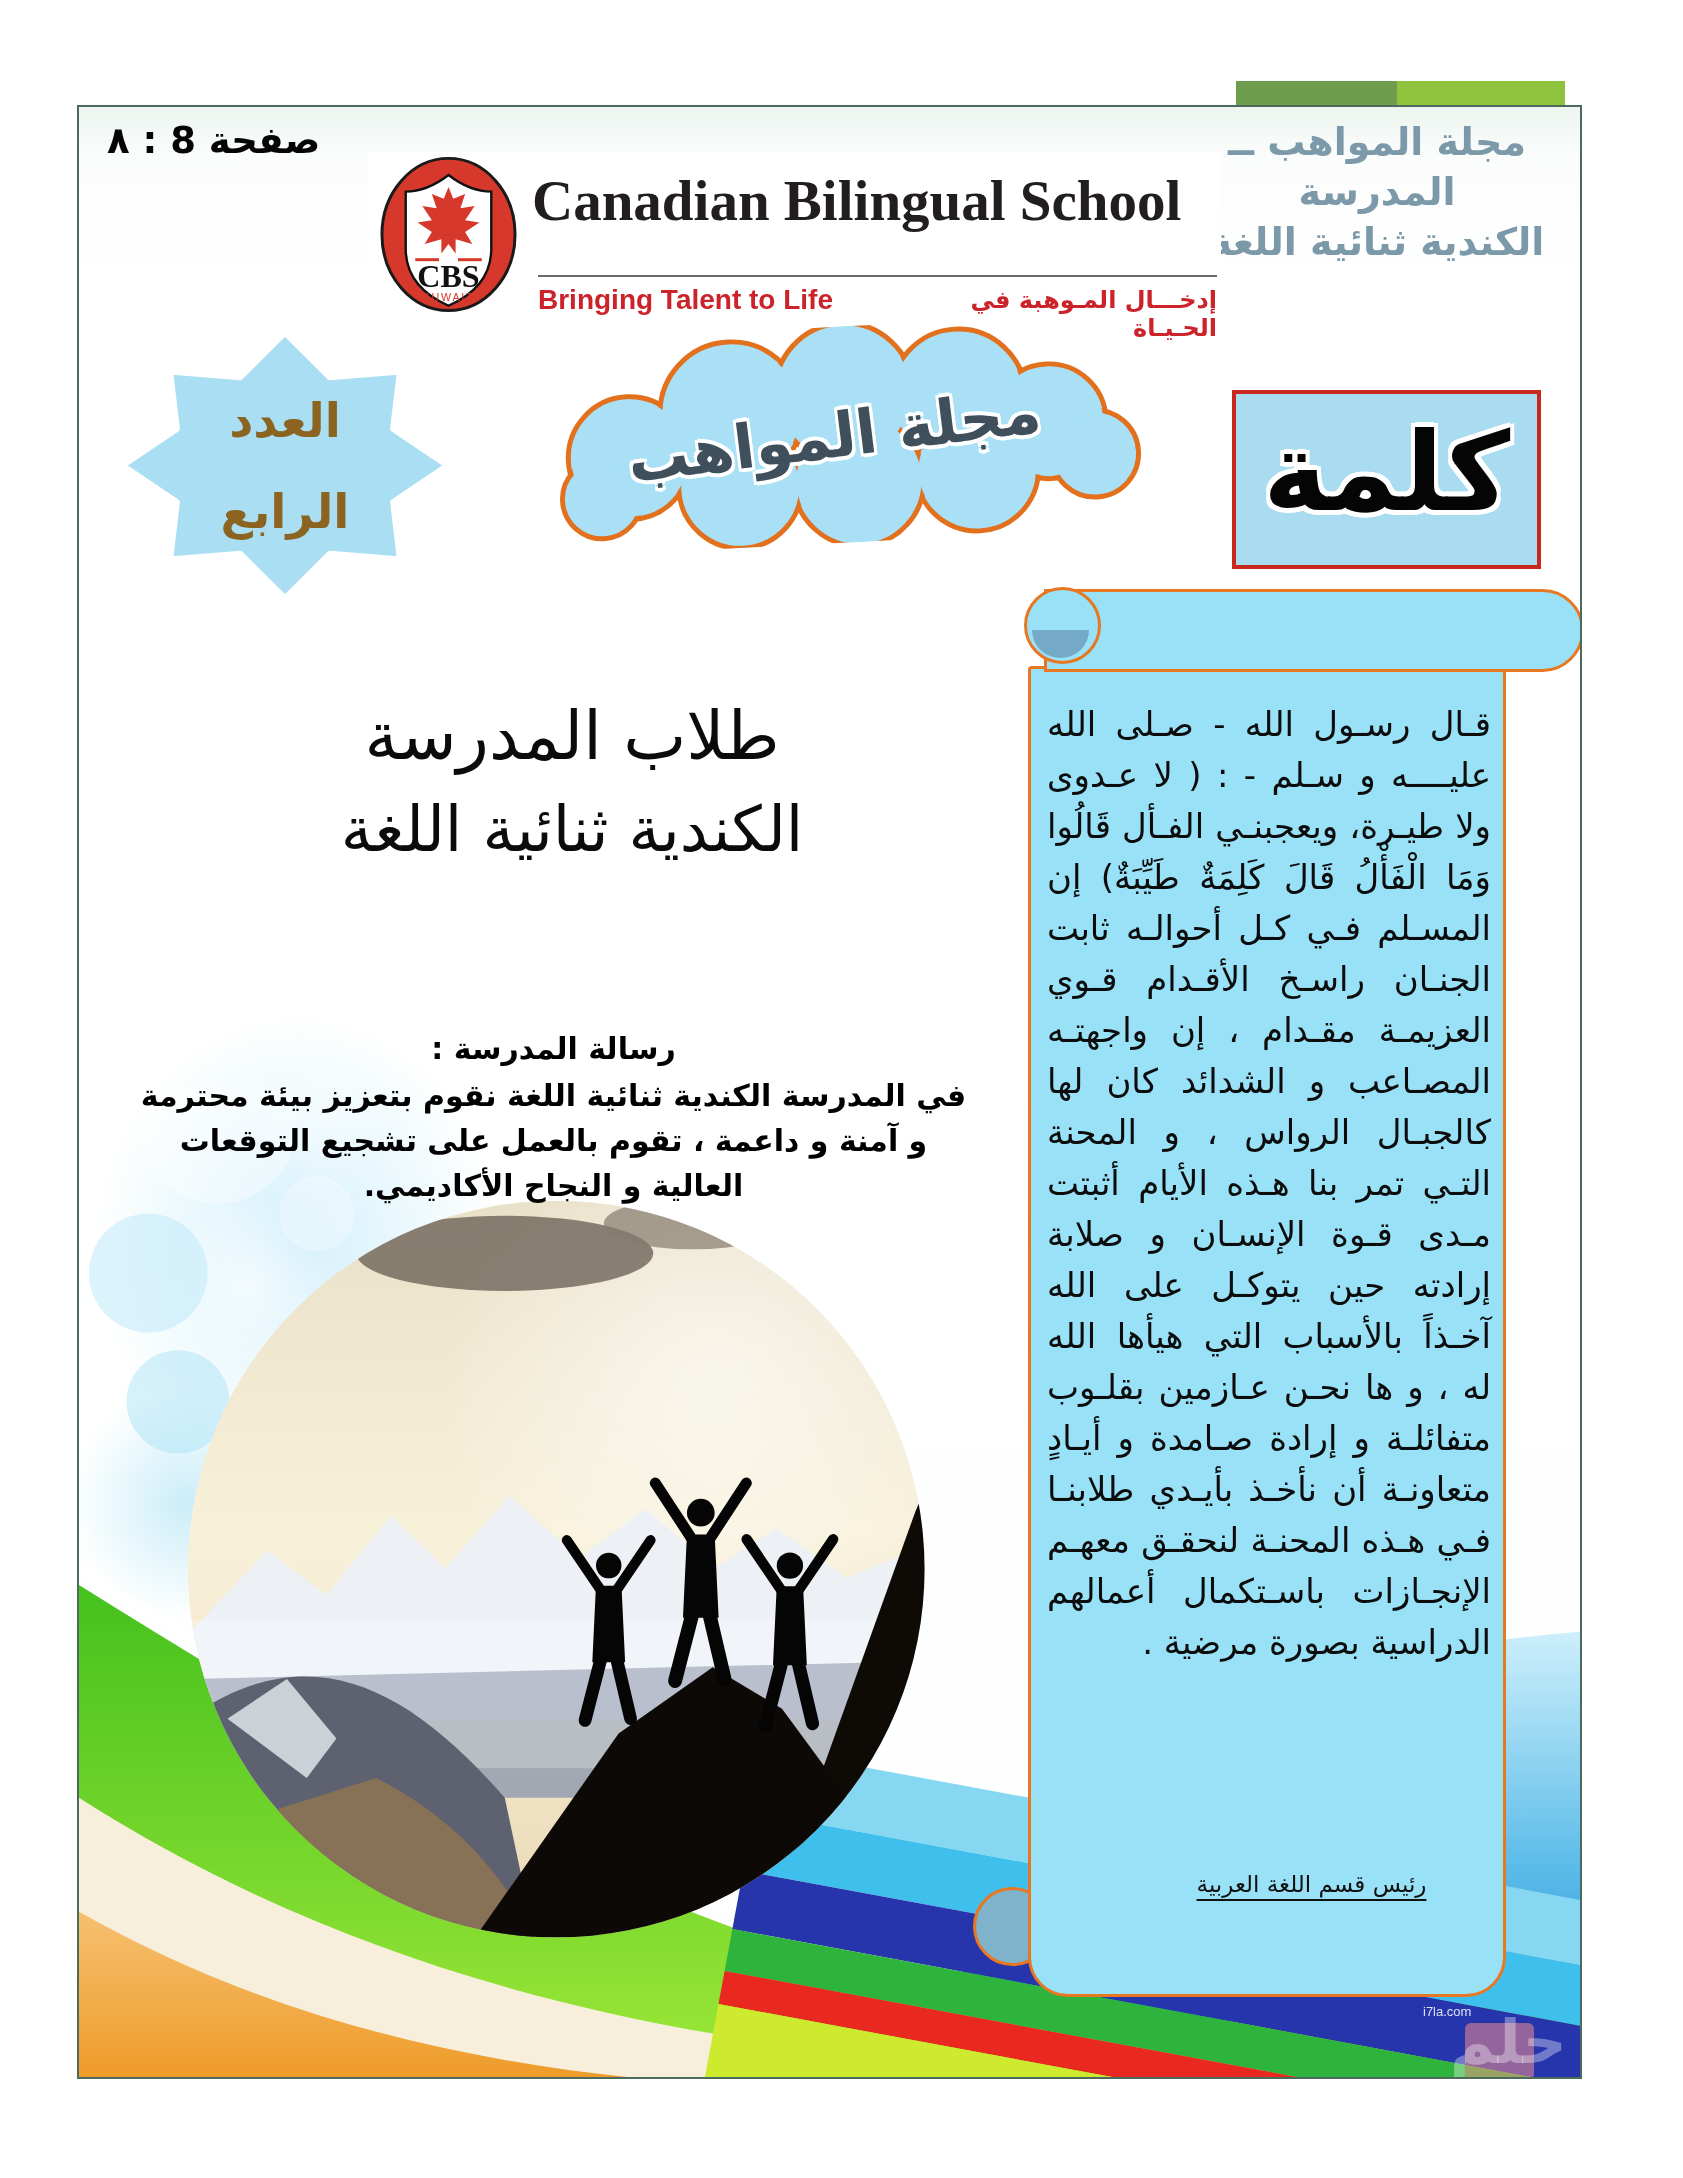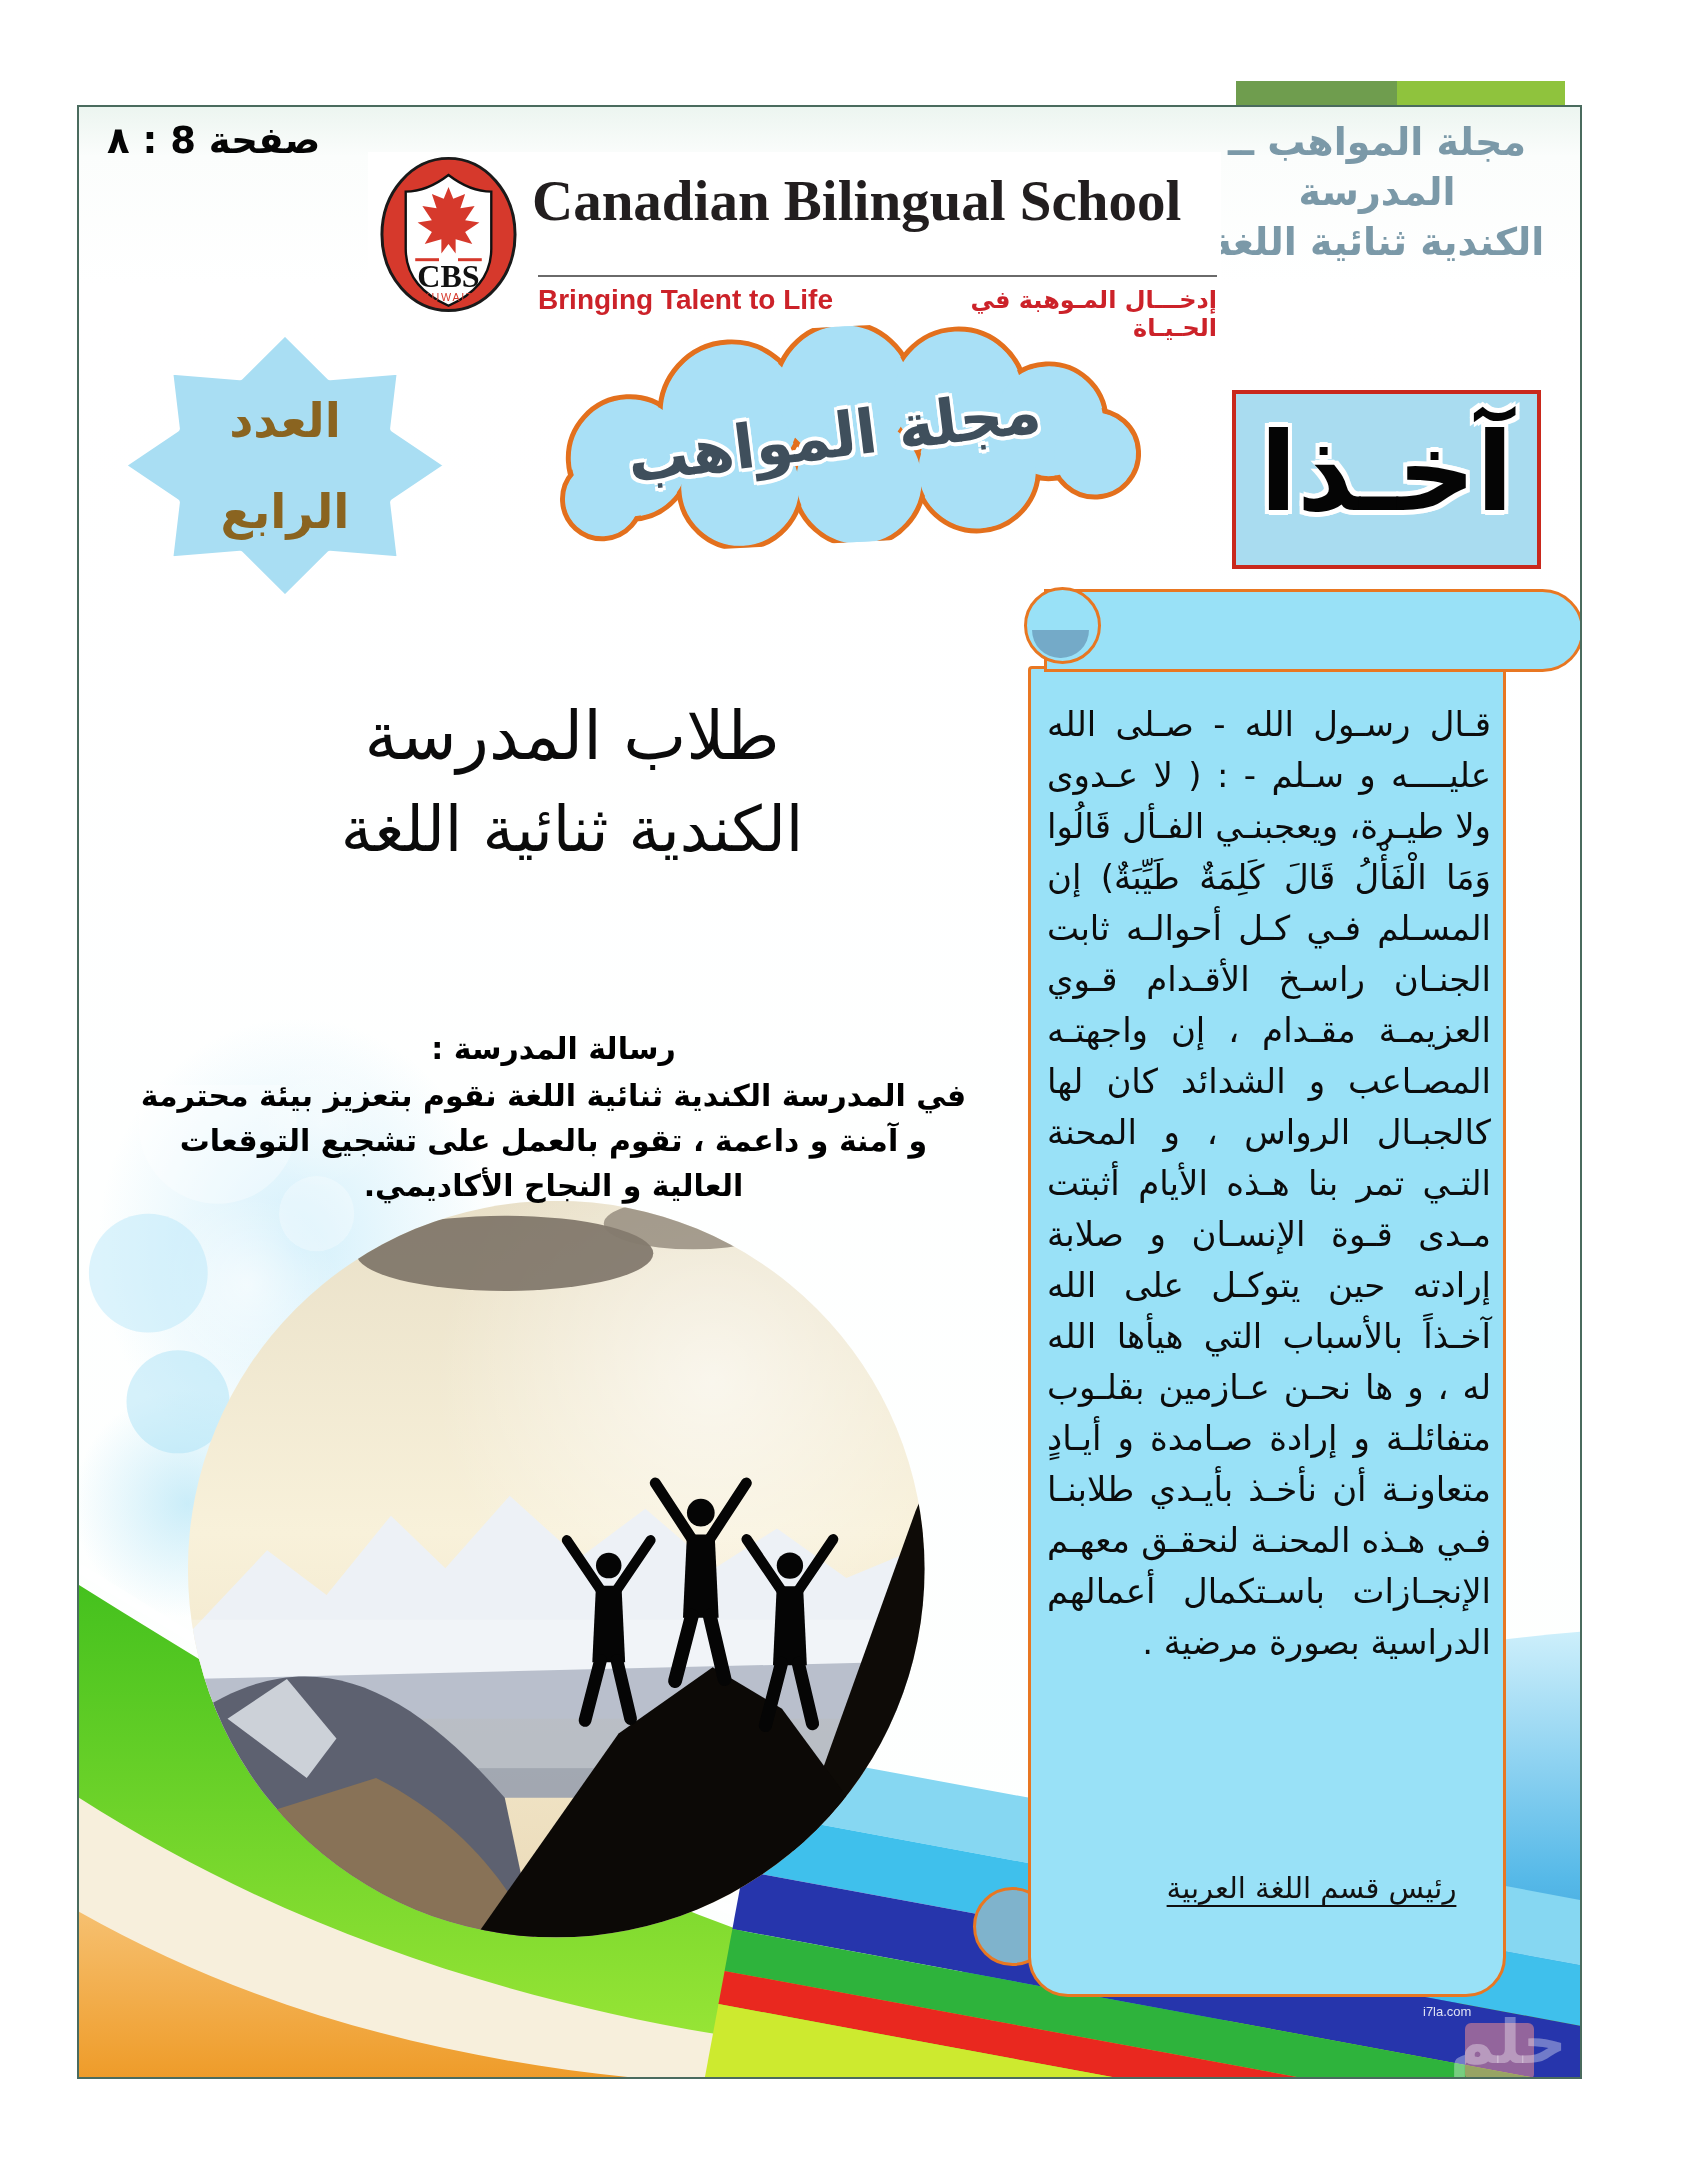--- a/index.html
+++ b/index.html
@@ -106,21 +106,21 @@
   .scroll-curl-bottom{
     position:absolute;left:894px;top:1780px;width:79px;height:79px;z-index:3;box-sizing:border-box;
     background:#7fb3cc;border:3px solid #e87722;border-radius:50%;
   }
   .scroll-text{
     position:absolute;left:968px;top:592px;width:444px;z-index:6;direction:rtl;
     text-align:justify;font-size:34px;font-weight:normal;line-height:51px;color:#0c0c0c;
   }
   .scroll-signature{
     position:absolute;left:1069px;top:1764px;width:327px;z-index:6;direction:rtl;text-align:center;
-    font-size:29px;color:#111;text-decoration:underline;text-underline-offset:7px;
+    font-size:23px;color:#111;text-decoration:underline;text-underline-offset:7px;
   }
   
   .watermark-site{
     position:absolute;left:1344px;top:1897px;z-index:2;font-size:13px;color:rgba(255,255,255,.85);
     font-family:"Liberation Sans",sans-serif;
   }
   .watermark-chip{
     position:absolute;left:1386px;top:1916px;width:69px;height:57px;z-index:2;
     background:rgba(255,150,140,.5);border-radius:6px;
   }
@@ -296,21 +296,21 @@
           <circle cx="590" cy="140" r="41"></circle>
         <circle cx="470" cy="150" r="59"></circle>
           <circle cx="350" cy="155" r="63"></circle>
           <circle cx="230" cy="155" r="59"></circle>
         <circle cx="90" cy="160" r="37"></circle>
       </g>
     </svg>
     <div class="cloud-text">مجلة المواهب</div>
   </div>
 
-  <div class="word-box">آخـذا</div>
+  <div class="word-box">كلمة</div>
 
   <div class="students-heading">
     <div class="l1">طلاب المدرسة</div>
     <div class="l2">الكندية ثنائية اللغة</div>
   </div>
 
   <div class="mission">
     <div class="title">رسالة المدرسة :</div>
     <div class="body">في المدرسة الكندية ثنائية اللغة نقوم بتعزيز بيئة محترمة و آمنة و داعمة ، تقوم بالعمل على تشجيع التوقعات العالية و النجاح الأكاديمي.</div>
   </div>

